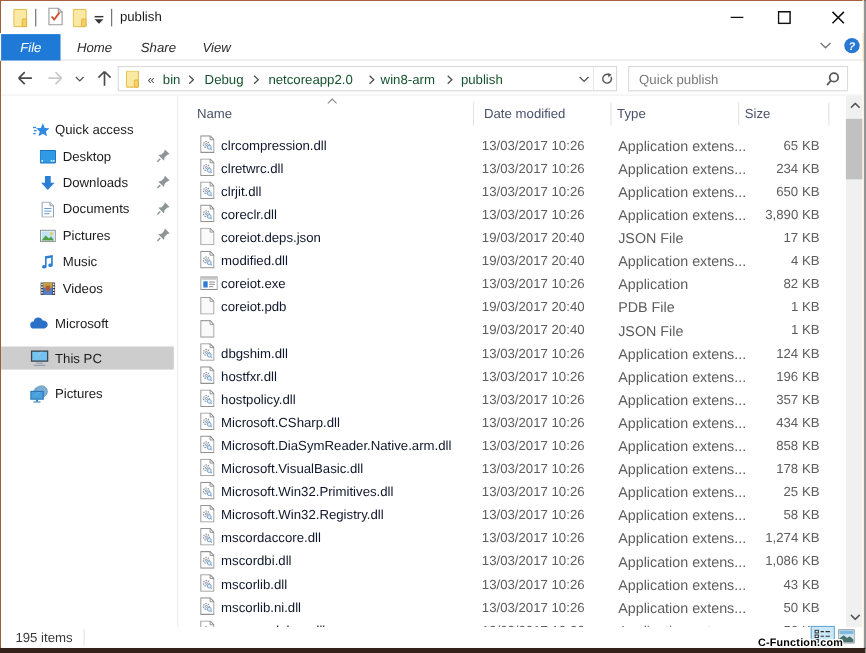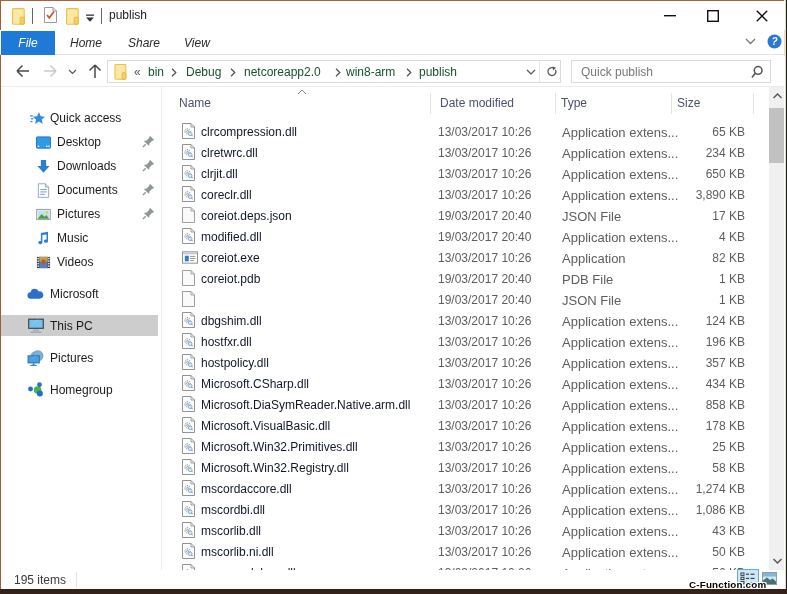--- a/index.html
+++ b/index.html
@@ -337,26 +337,20 @@
         <svg style="position:absolute;left:26px;top:3px" width="18" height="16">
           <use href="#i-pc"></use>
         </svg>
         <div class="label" style="left:49px">This PC</div>
       </div>
       <div class="item" style="top:260px">
         <svg style="position:absolute;left:26px;top:2.5px" width="17" height="17">
           <use href="#i-net"></use>
         </svg>
         <div class="label" style="left:49px">Pictures</div>
-      </div>
-      <div class="item" style="top:292px">
-        <svg style="position:absolute;left:27px;top:3px" width="16" height="16">
-          <use href="#i-home"></use>
-        </svg>
-        <div class="label" style="left:49px">Homegroup</div>
       </div>
     </div>
   <div id="vline"></div>
   <div id="filearea">
     <div class="hsep" style="left:268px"></div>
     <div class="hsep" style="left:393px"></div>
     <div class="hsep" style="left:509px"></div>
     <div class="hsep" style="left:591px"></div>
     <div class="hname" style="left:17px">Name</div>
     <svg class="abs" style="left:135px;top:2px" width="10" height="6" viewBox="0 0 10 6">

